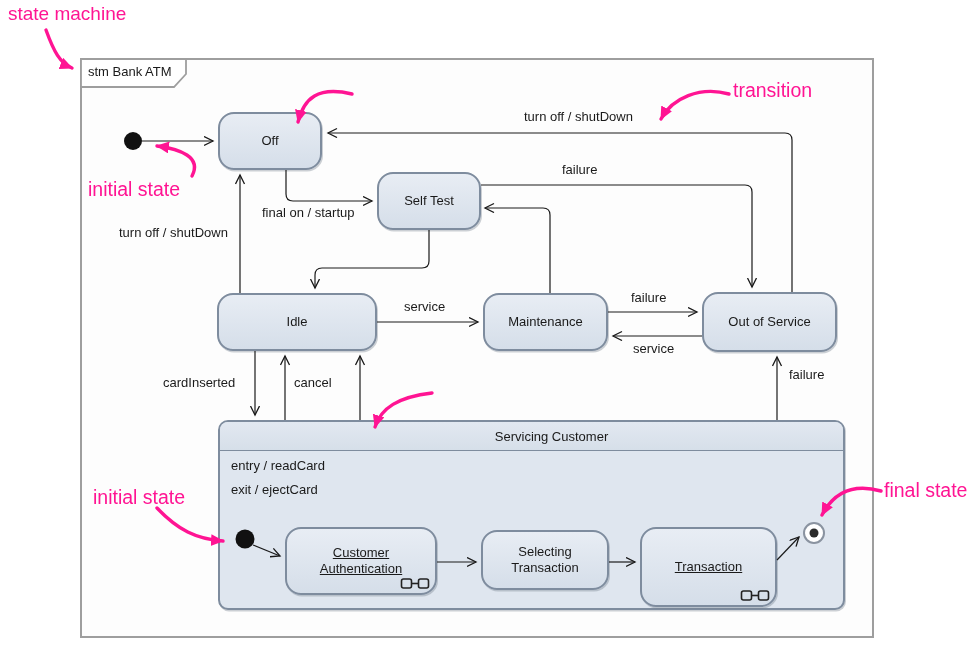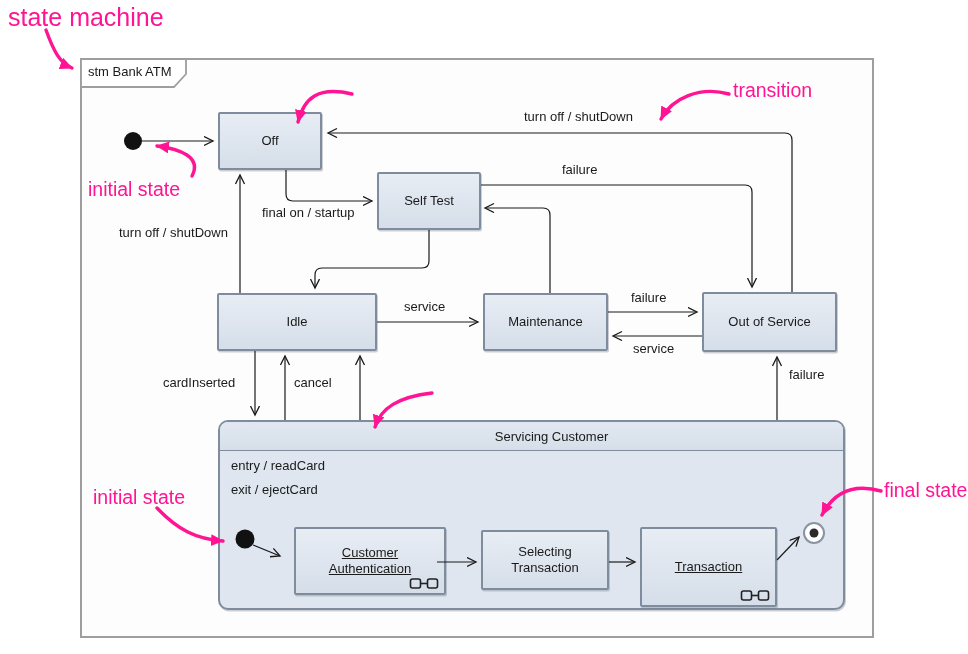--- a/index.html
+++ b/index.html
@@ -9,21 +9,21 @@
   }
   .frame{
     position:absolute;left:80px;top:58px;width:794px;height:580px;
     border:2px solid var(--frame-border,#9e9e9e);box-sizing:border-box;background:#fdfdfd;
   }
   .frame-tab-label{
     position:absolute;left:88px;top:64px;font-size:13px;white-space:nowrap;z-index:6;
   }
   .state{
     position:absolute;box-sizing:border-box;z-index:2;
-    border:2px solid var(--state-border,#7e8c9e);border-radius:2px;
+    border:2px solid var(--state-border,#7e8c9e);border-radius:16px;
     background:linear-gradient(180deg,var(--state-fill-top,#e8edf4),var(--state-fill-bottom,#d5dee9));
     display:flex;align-items:center;justify-content:center;text-align:center;
     font-size:13px;line-height:1.25;
     box-shadow:1px 1.5px 0 rgba(110,120,135,.35);
   }
   .underline{text-decoration:underline;}
   .composite{
     position:absolute;left:218px;top:420px;width:627px;height:190px;box-sizing:border-box;z-index:1;
     border:2px solid var(--state-border,#7e8c9e);border-radius:10px;background:var(--composite-fill,#dfe6ef);
     box-shadow:1px 1.5px 0 rgba(110,120,135,.35);
@@ -69,21 +69,21 @@
     <span>Out of Service</span>
   </div>
 
   <div class="composite">
     <div class="composite-header">
       <span>Servicing Customer</span>
     </div>
     <div class="action-line" style="top:36px;">entry / readCard</div>
     <div class="action-line" style="top:60px;">exit / ejectCard</div>
 
-    <div class="state substate" style="left:74px;top:105px;width:152px;height:68px;">
+    <div class="state substate" style="left:65px;top:105px;width:152px;height:68px;">
       <span class="underline" style="width:125px;">Customer Authentication</span>
       <svg class="subicon" width="30" height="13" viewBox="0 0 30 13">
         <rect x="1.5" y="2" width="10" height="9" rx="2" fill="none" stroke="#222" stroke-width="1.6"></rect>
         <rect x="18.5" y="2" width="10" height="9" rx="2" fill="none" stroke="#222" stroke-width="1.6"></rect>
         <line x1="11.5" y1="6.5" x2="18.5" y2="6.5" stroke="#222" stroke-width="1.6"></line>
       </svg>
     </div>
     <div class="state substate" style="left:261px;top:108px;width:128px;height:60px;">
       <span style="width:100px;">Selecting Transaction</span>
     </div>
@@ -152,19 +152,19 @@
   <div class="tlabel" style="left:562px;top:162px;">failure</div>
   <div class="tlabel" style="left:262px;top:205px;">final on / startup</div>
   <div class="tlabel" style="left:119px;top:225px;">turn off / shutDown</div>
   <div class="tlabel" style="left:404px;top:299px;">service</div>
   <div class="tlabel" style="left:631px;top:290px;">failure</div>
   <div class="tlabel" style="left:633px;top:341px;">service</div>
   <div class="tlabel" style="left:163px;top:375px;">cardInserted</div>
   <div class="tlabel" style="left:294px;top:375px;">cancel</div>
   <div class="tlabel" style="left:789px;top:367px;">failure</div>
 
-  <div class="note" style="left:8px;top:3px;font-size:25px;">state machine</div>
+  <div class="note" style="left:8px;top:3px;font-size:19px;">state machine</div>
   <div class="note" style="left:733px;top:79px;">transition</div>
   <div class="note" style="left:88px;top:178px;">initial state</div>
   <div class="note" style="left:93px;top:486px;">initial state</div>
   <div class="note" style="left:884px;top:479px;">final state</div>
 
 </div>
 
 </body></html>

